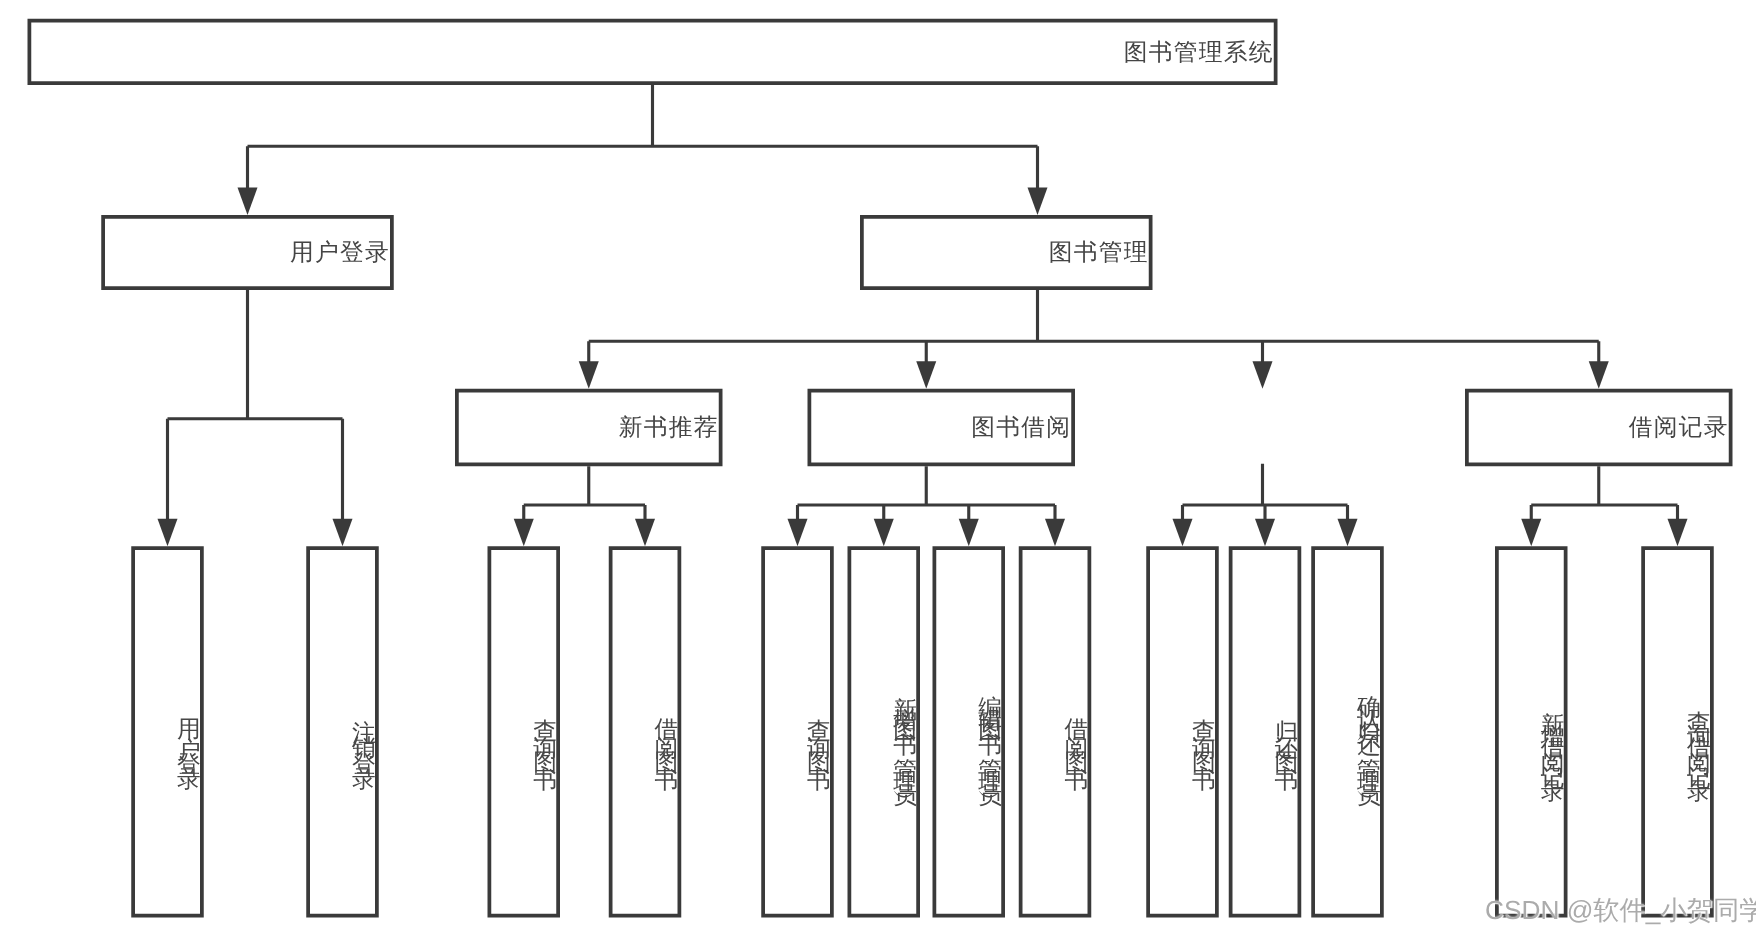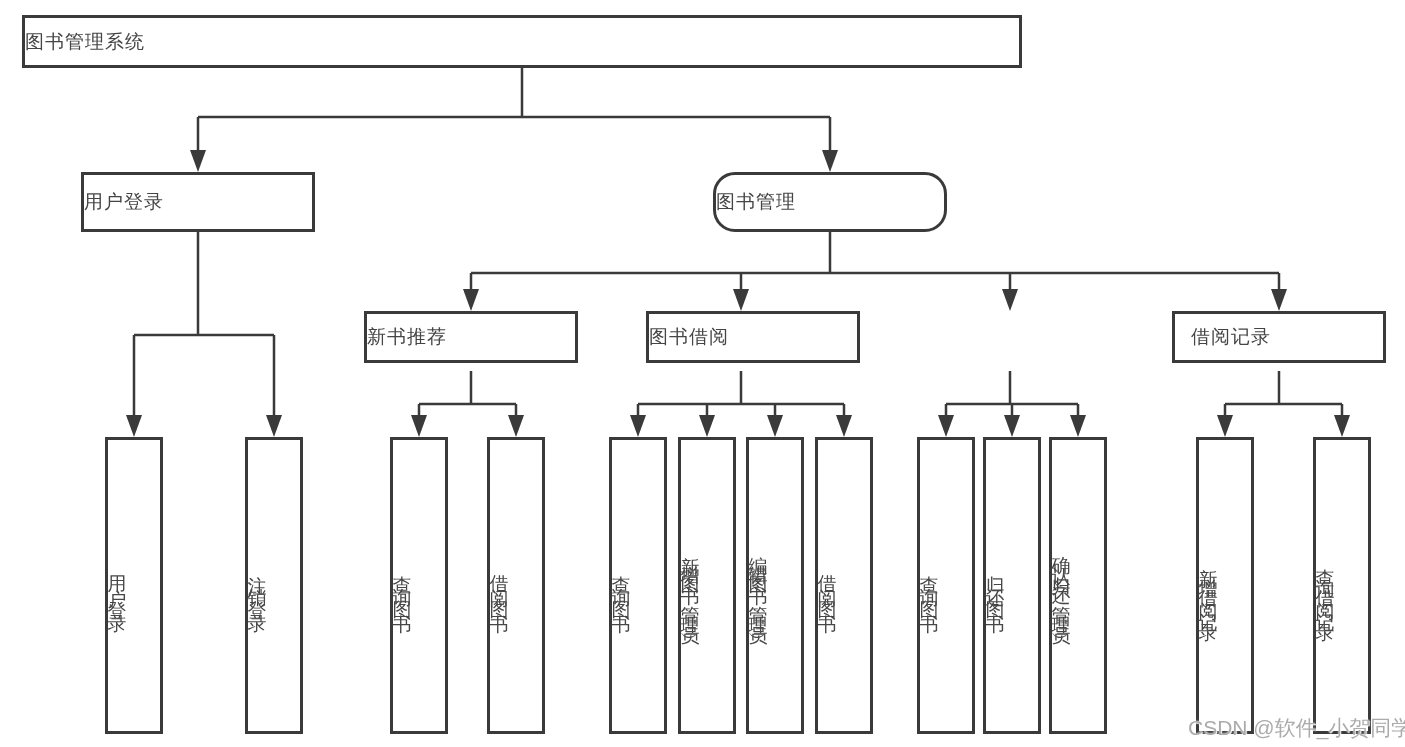--- a/index.html
+++ b/index.html
@@ -21,35 +21,35 @@
     width: 1405px; height: 747px;
     z-index: 0;
   }
   .node {
     position: absolute;
     box-sizing: border-box;
     background: #ffffff;
     border: 3px solid #3a3a3a;
     display: flex;
     align-items: center;
-    justify-content: flex-start;
+    justify-content: flex-end;
     z-index: 1;
     color: #444444;
   }
   .hlabel {
     font-size: 19px;
     letter-spacing: 1px;
     color: #454545;
     white-space: nowrap;
   }
   .root {
     left: 22px; top: 15px; width: 1000px; height: 53px;
   }
   .lvl2 { top: 172px; width: 234px; height: 60px; }
-  .lvl3 { top: 311px; width: 214px; height: 52px; }
+  .lvl3 { top: 311px; width: 214px; height: 62px; }
   .leaf { top: 437px; width: 58px; height: 297px; }
   .vlabel {
     writing-mode: vertical-lr;
     text-orientation: mixed;
     font-size: 19px;
     color: #474747;
     letter-spacing: 13px;
     line-height: 1;
   }
   .vlabel.mid { letter-spacing: 11px; }
@@ -110,21 +110,21 @@
     </g>
   </svg>
 
   <div class="node root">
     <span class="hlabel">图书管理系统</span>
   </div>
 
   <div class="node lvl2" style="left:81px;">
     <span class="hlabel">用户登录</span>
   </div>
-  <div class="node lvl2" style="left:713px;border-radius:22px;">
+  <div class="node lvl2" style="left:688px;">
     <span class="hlabel">图书管理</span>
   </div>
 
   <div class="node lvl3" style="left:364px;">
     <span class="hlabel">新书推荐</span>
   </div>
   <div class="node lvl3" style="left:646px;">
     <span class="hlabel">图书借阅</span>
   </div>
   <div class="node lvl3" style="left:1172px;padding-left:16px;">

